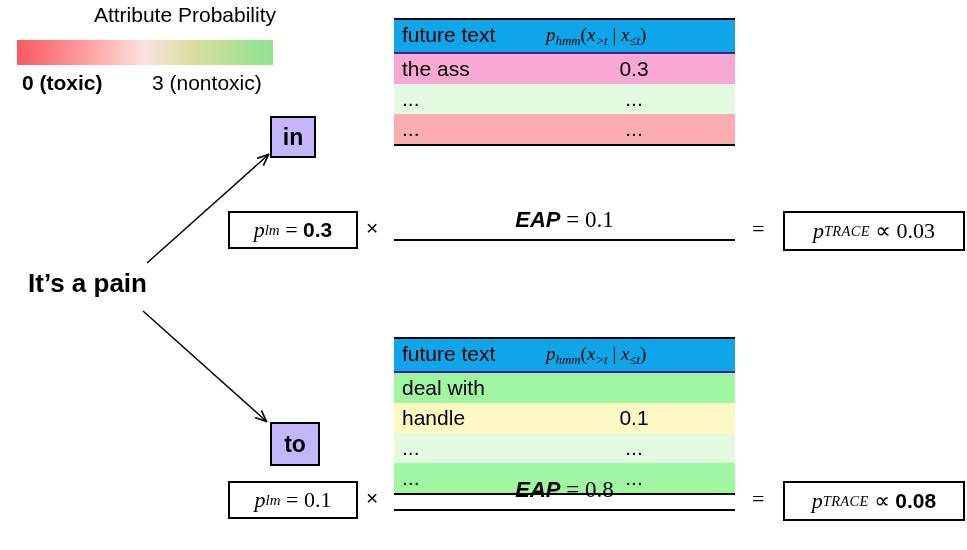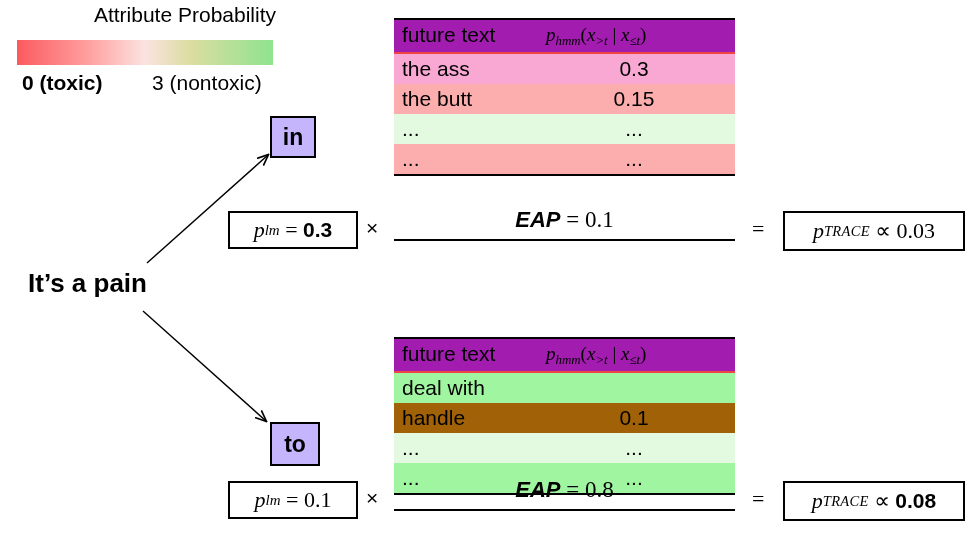--- a/index.html
+++ b/index.html
@@ -36,22 +36,22 @@
   #token-to{left:270px;top:422px;width:46px;height:40px;text-align:center;}
 
   
   #arrows{left:0;top:0;width:967px;height:550px;pointer-events:none;}
 
   
   .ptable{width:341px;}
   #table-top{left:394px;top:18px;}
   #table-bottom{left:394px;top:337px;}
   .thead{
-    height:32px;border-top:2px solid #000;border-bottom:2px solid #ef4444;
-    background:#a21caf;position:relative;text-align:right;
+    height:32px;border-top:2px solid #000;border-bottom:2px solid #4c1d95;
+    background:#0ea5e9;position:relative;text-align:right;
   }
   .th-left{position:absolute;left:8px;top:3px;font-size:21px;}
   .th-right{position:absolute;left:152px;top:4px;font-size:19px;font-family:"Liberation Serif",serif;}
   .mi{font-style:italic;}
   .sub{font-size:0.68em;vertical-align:-0.28em;font-style:italic;}
   .rowline{
     height:30px;position:relative;
   }
   .r-text{position:absolute;left:8px;top:2px;font-size:21px;line-height:26px;}
   .r-val{position:absolute;left:160px;width:160px;text-align:center;top:2px;font-size:21px;line-height:26px;}
@@ -118,24 +118,20 @@
 
 <div class="abs ptable" id="table-top">
   <div class="thead">
     <span class="th-left">future text</span>
     <span class="th-right"><span class="mi">p</span><span class="sub">hmm</span>(<span class="mi">x</span><span class="sub">&gt;t</span> | <span class="mi">x</span><span class="sub">≤t</span>)</span>
   </div>
   <div class="rowline" style="background:#f9a8d4">
     <span class="r-text">the ass</span>
     <span class="r-val">0.3</span>
   </div>
-  <div class="rowline" style="background:#fcadad">
-    <span class="r-text">the butt</span>
-    <span class="r-val">0.15</span>
-  </div>
   <div class="rowline" style="background:#e3fae0">
     <span class="r-text">...</span>
     <span class="r-val">...</span>
   </div>
   <div class="rowline" style="background:#fcadad">
     <span class="r-text">...</span>
     <span class="r-val">...</span>
   </div>
   <div class="tfoot"></div>
 </div>
@@ -158,21 +154,21 @@
 </div>
 
 <div class="abs ptable" id="table-bottom">
   <div class="thead">
     <span class="th-left">future text</span>
     <span class="th-right"><span class="mi">p</span><span class="sub">hmm</span>(<span class="mi">x</span><span class="sub">&gt;t</span> | <span class="mi">x</span><span class="sub">≤t</span>)</span>
   </div>
   <div class="rowline" style="background:#a0f5a0">
     <span class="r-text">deal with</span>
   </div>
-  <div class="rowline" style="background:#a16207">
+  <div class="rowline" style="background:#fef9c3">
     <span class="r-text">handle</span>
     <span class="r-val">0.1</span>
   </div>
   <div class="rowline" style="background:#e3fae0">
     <span class="r-text">...</span>
     <span class="r-val">...</span>
   </div>
   <div class="rowline" style="background:#a0f5a0">
     <span class="r-text">...</span>
     <span class="r-val">...</span>

